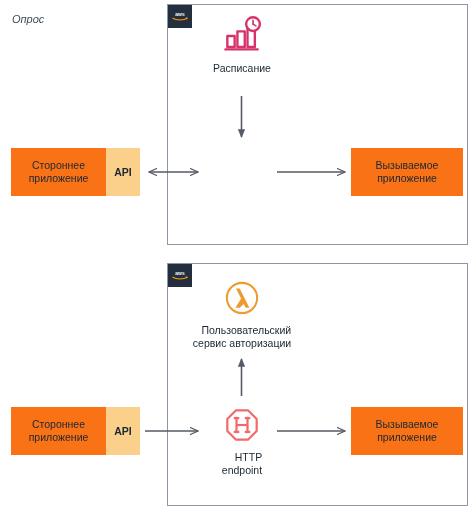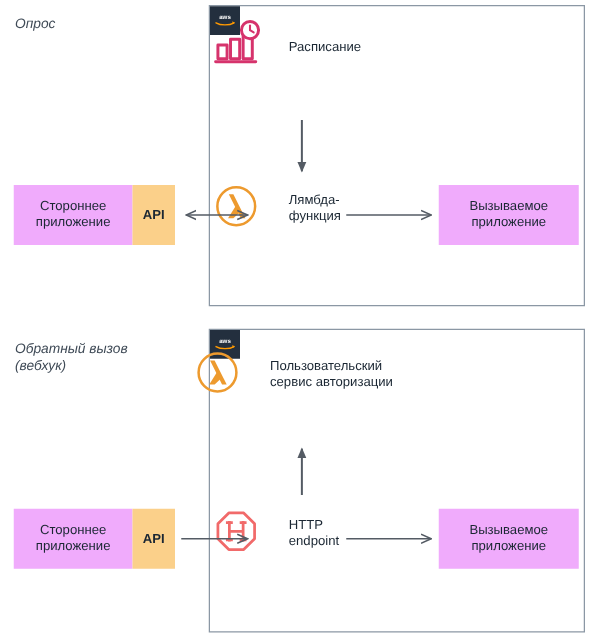--- a/index.html
+++ b/index.html
@@ -62,39 +62,38 @@
     box-sizing: border-box;
     display: flex;
     align-items: center;
     justify-content: center;
     text-align: center;
     font-size: 10.5px;
     line-height: 13px;
     white-space: pre-line;
     color: #1b2733;
   }
-  .box-blue   { background: #f0abfc; }
+  .box-blue   { background: #f97316; }
   .box-orange { background: #fbd08a; font-weight: bold; }
 
   #box-thirdparty-1 { left: 11px;  top: 148px; width: 95px;  height: 48px; }
   #box-api-1        { left: 106px; top: 148px; width: 34px;  height: 48px; }
   #box-called-1     { left: 351px; top: 148px; width: 112px; height: 48px; }
 
   #box-thirdparty-2 { left: 11px;  top: 407px; width: 95px;  height: 48px; }
   #box-api-2        { left: 106px; top: 407px; width: 34px;  height: 48px; }
   #box-called-2     { left: 351px; top: 407px; width: 112px; height: 48px; }
 
   
   .node {
     position: absolute;
     display: flex;
-    flex-direction: row;
+    flex-direction: column;
     align-items: center;
-    text-align: left;
-    gap: 20px;
+    text-align: right;
   }
   .node .caption {
     font-size: 10.5px;
     line-height: 13px;
     color: #1b2733;
     white-space: pre-line;
     margin-top: 4px;
   }
 
   #node-schedule   { left: 167px; top: 14px;  width: 150px; }
@@ -113,22 +112,20 @@
     pointer-events: none;
   }
 </style>
 </head>
 <body>
 
 <div class="canvas">
 
   <div class="section-title" id="title-poll">Опрос</div>
 
-  <div class="section-title" id="title-webhook">Обратный вызов
-(вебхук)</div>
 
   <div class="panel" id="panel-poll">
     <div class="aws-badge">
       <svg viewBox="0 0 40 26" width="18" height="12" aria-hidden="true">
         <text x="20" y="12" fill="#ffffff" font-size="11" font-family="Liberation Sans, sans-serif" font-weight="bold" text-anchor="middle">aws</text>
         <path d="M4 18 C12 23, 28 23, 36 18" stroke="#ff9900" stroke-width="2.4" fill="none" stroke-linecap="round"></path>
         <path d="M33 15 L37.5 18 L33.5 20.5 Z" fill="#ff9900"></path>
       </svg>
     </div>
   </div>
@@ -171,31 +168,20 @@
         </g>
         <g stroke="#D6336C" stroke-width="1.8" stroke-linecap="round">
           <line x1="36" y1="11" x2="36" y2="7"></line>
           <line x1="36" y1="11" x2="39.2" y2="13"></line>
         </g>
       </svg>
     </div>
     <div class="caption">Расписание</div>
   </div>
 
-  <div class="node" id="node-lambda-1">
-    <div class="icon-wrap">
-      <svg viewBox="0 0 48 48" aria-hidden="true">
-        <circle cx="24" cy="24" r="16.5" fill="none" stroke="#ED9A2E" stroke-width="2.2"></circle>
-        <path d="M17.5 13.5 L21.5 13.5 L32 34.5 L28 34.5 Z" fill="#ED9A2E"></path>
-        <path d="M24.3 22.5 L27.6 28.8 L21.5 34.5 L16.8 34.5 Z" fill="#ED9A2E"></path>
-      </svg>
-    </div>
-    <div class="caption">Лямбда-
-функция</div>
-  </div>
 
   <div class="node" id="node-authorizer">
     <div class="icon-wrap">
       <svg viewBox="0 0 48 48" aria-hidden="true">
         <circle cx="24" cy="24" r="16.5" fill="none" stroke="#ED9A2E" stroke-width="2.2"></circle>
         <path d="M17.5 13.5 L21.5 13.5 L32 34.5 L28 34.5 Z" fill="#ED9A2E"></path>
         <path d="M24.3 22.5 L27.6 28.8 L21.5 34.5 L16.8 34.5 Z" fill="#ED9A2E"></path>
       </svg>
     </div>
     <div class="caption">Пользовательский

